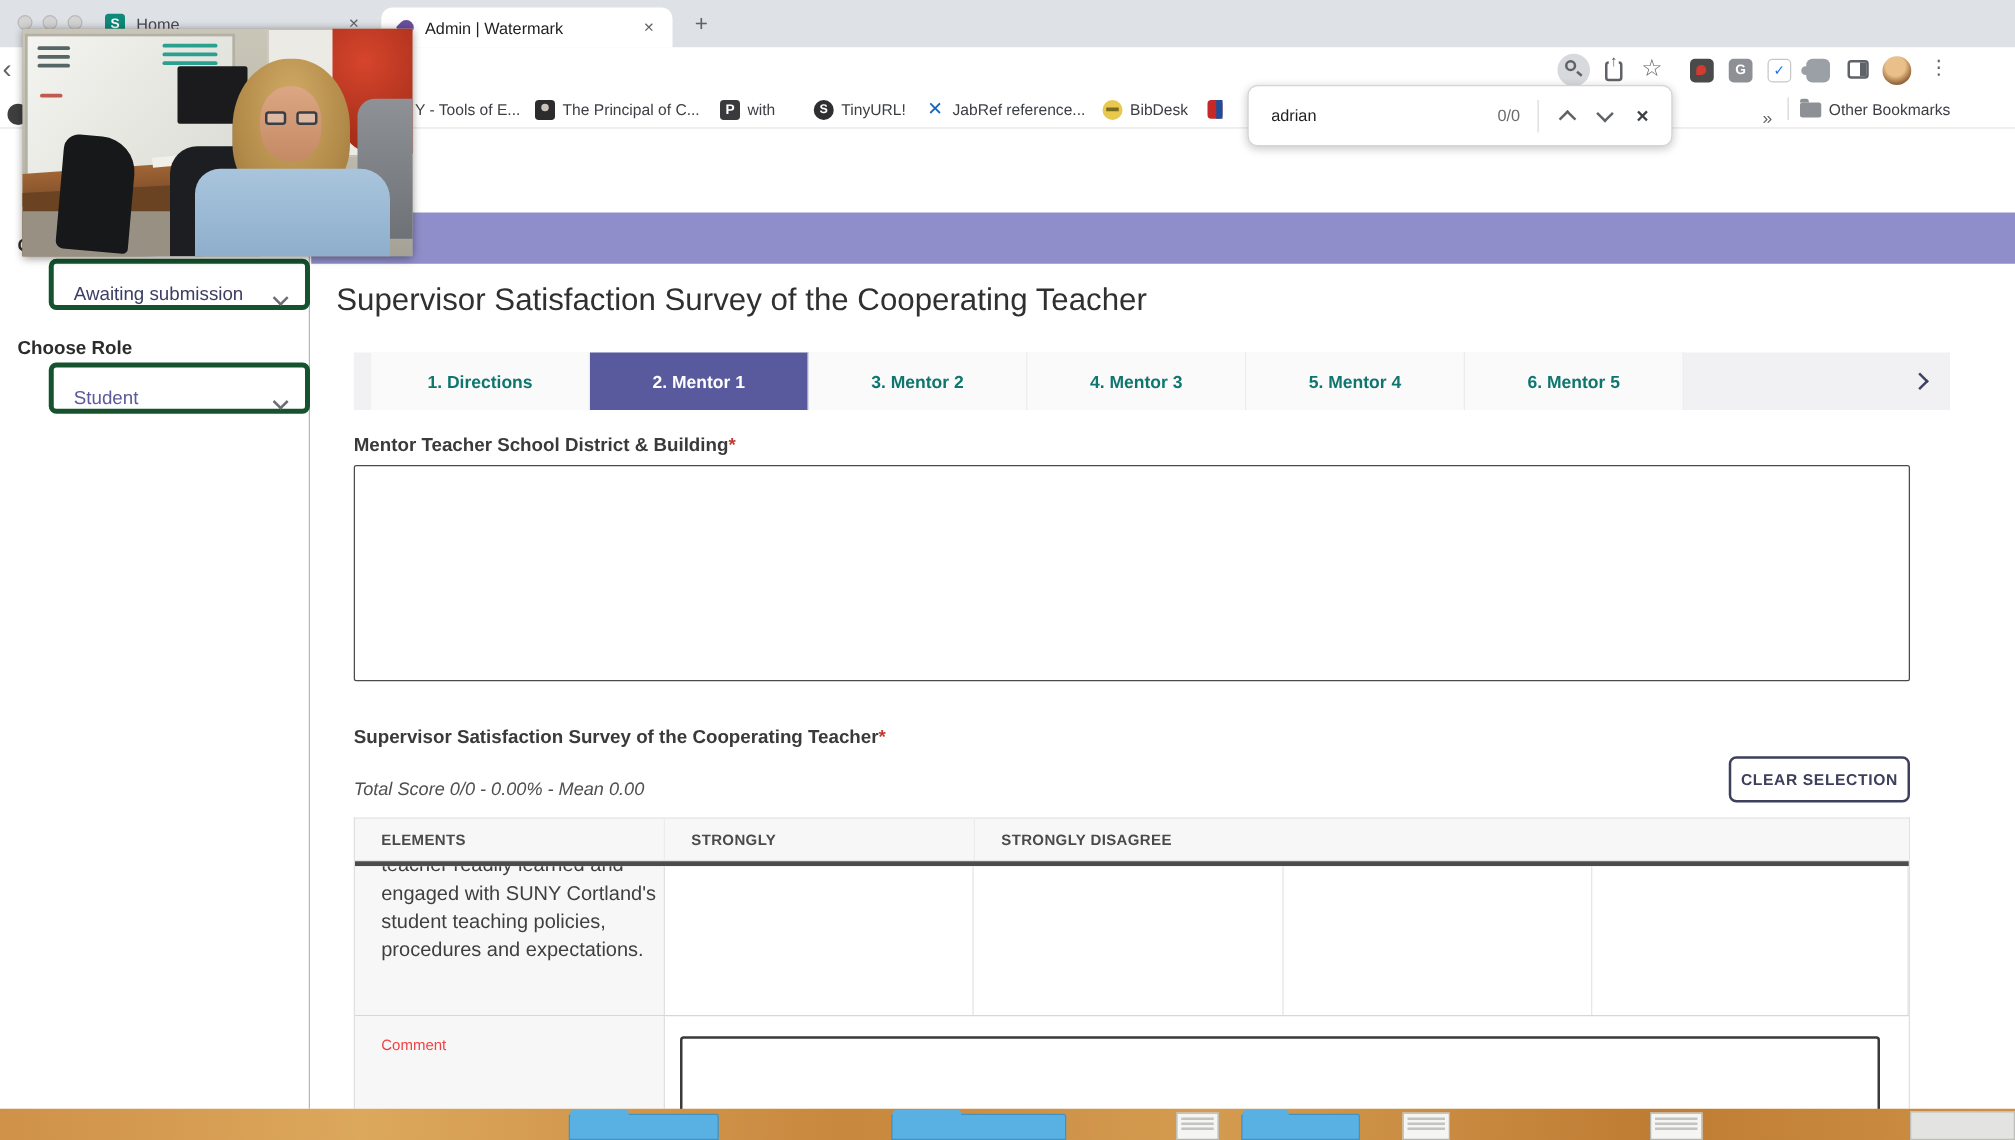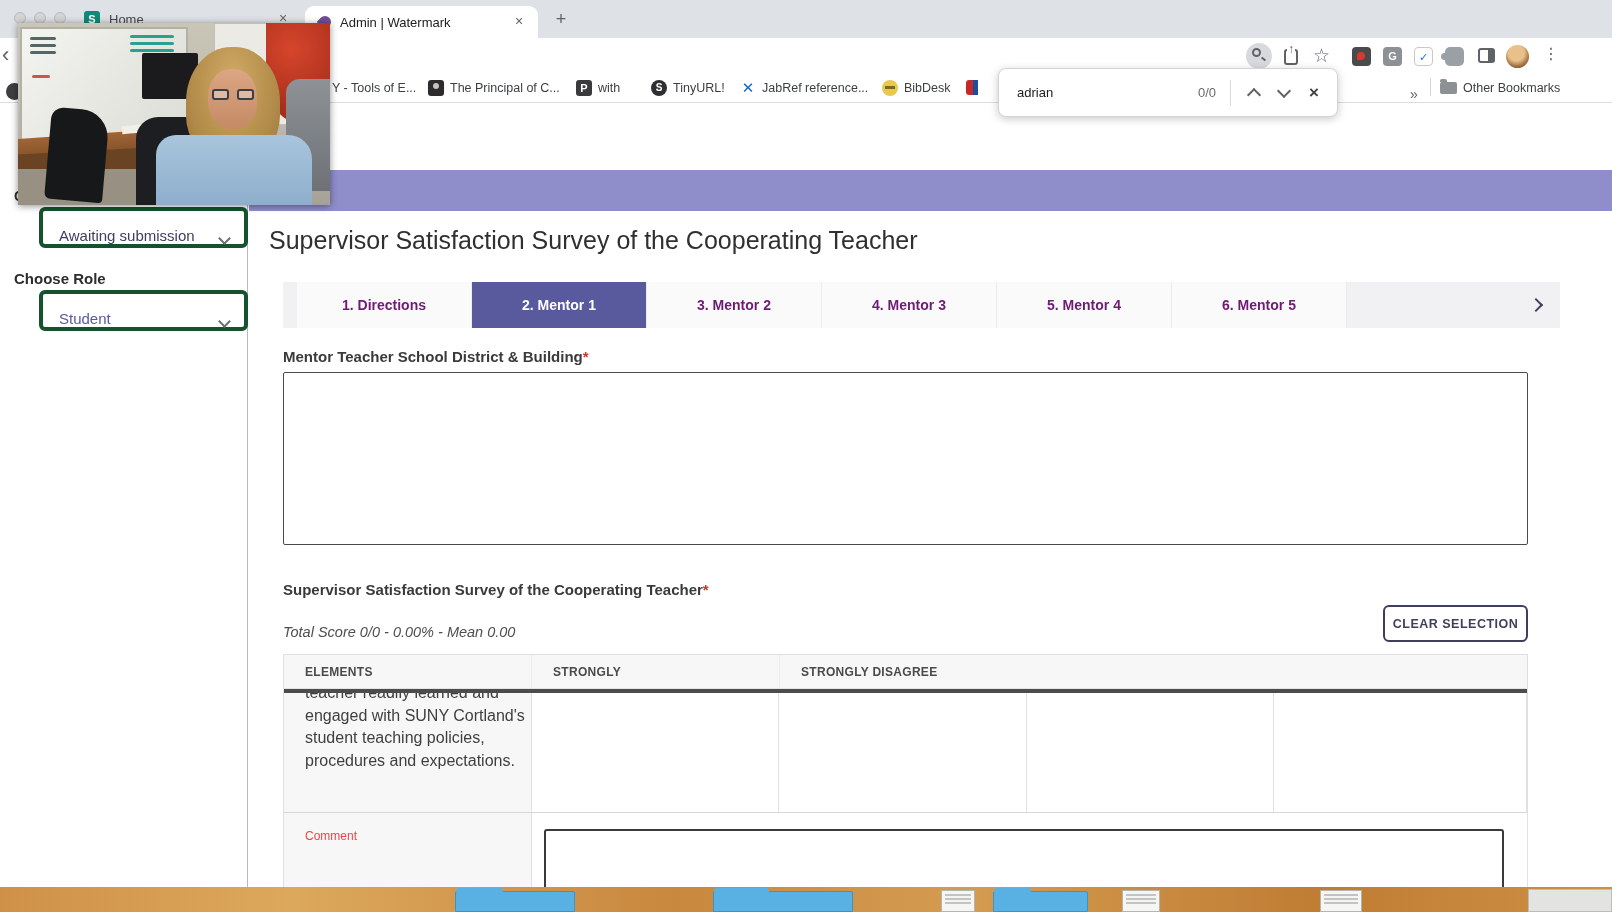--- a/index.html
+++ b/index.html
@@ -80,21 +80,21 @@
   .sb-sel-2 .sb-sel-text { color:#5a5a9c; }
   .sel-chev { width:10px; height:10px; position:relative; }
   .sel-chev:after { content:""; position:absolute; left:0; top:0; width:7px; height:7px; border-right:2px solid #6c6c74; border-bottom:2px solid #6c6c74; transform:rotate(45deg); }
   .sb-role-label { position:absolute; left:14px; top:167px; font-size:15px; font-weight:bold; color:#2c2c2c; }
   
   .main { position:absolute; left:249px; top:103px; width:1363px; height:784px; background:#fff; }
   .banner { position:absolute; left:0; top:67px; width:1363px; height:41px; background:#8f8eca; }
   .page-title { position:absolute; left:20px; top:123px; font-size:25px; font-weight:500; color:#303030; }
   .steps { position:absolute; left:34px; top:179px; width:1277px; height:46px; background:#f1f1f3; display:flex; }
   .steps-lead { width:14px; }
-  .step { width:175px; height:46px; background:#fafafb; border-right:1px solid #ececee; display:flex; align-items:center; justify-content:center; font-size:14px; font-weight:bold; color:#701a75; }
+  .step { width:175px; height:46px; background:#fafafb; border-right:1px solid #ececee; display:flex; align-items:center; justify-content:center; font-size:14px; font-weight:bold; color:#0f766e; }
   .step.active { background:#585a9d; color:#fff; }
   .steps-tail { flex:1; display:flex; align-items:center; justify-content:flex-end; padding-right:18px; }
   .step-chev { width:11px; height:11px; position:relative; }
   .step-chev:after { content:""; position:absolute; left:0; top:0; width:8px; height:8px; border-right:2px solid #3e4161; border-top:2px solid #3e4161; transform:rotate(45deg); }
   .field-label { position:absolute; left:34px; font-size:15px; font-weight:bold; color:#3a3a3a; }
   .fl-district { top:245px; }
   .req { color:#c23a2e; }
   .ta-district { position:absolute; left:34px; top:269px; width:1245px; height:173px; border:1px solid #4a4a4a; border-radius:2px; background:#fff; resize:none; font-family:inherit; font-size:15px; padding:8px; }
   .fl-section { top:478px; }
   .total-score { position:absolute; left:34px; top:521px; font-size:14.5px; font-style:italic; color:#4f4f4f; }

